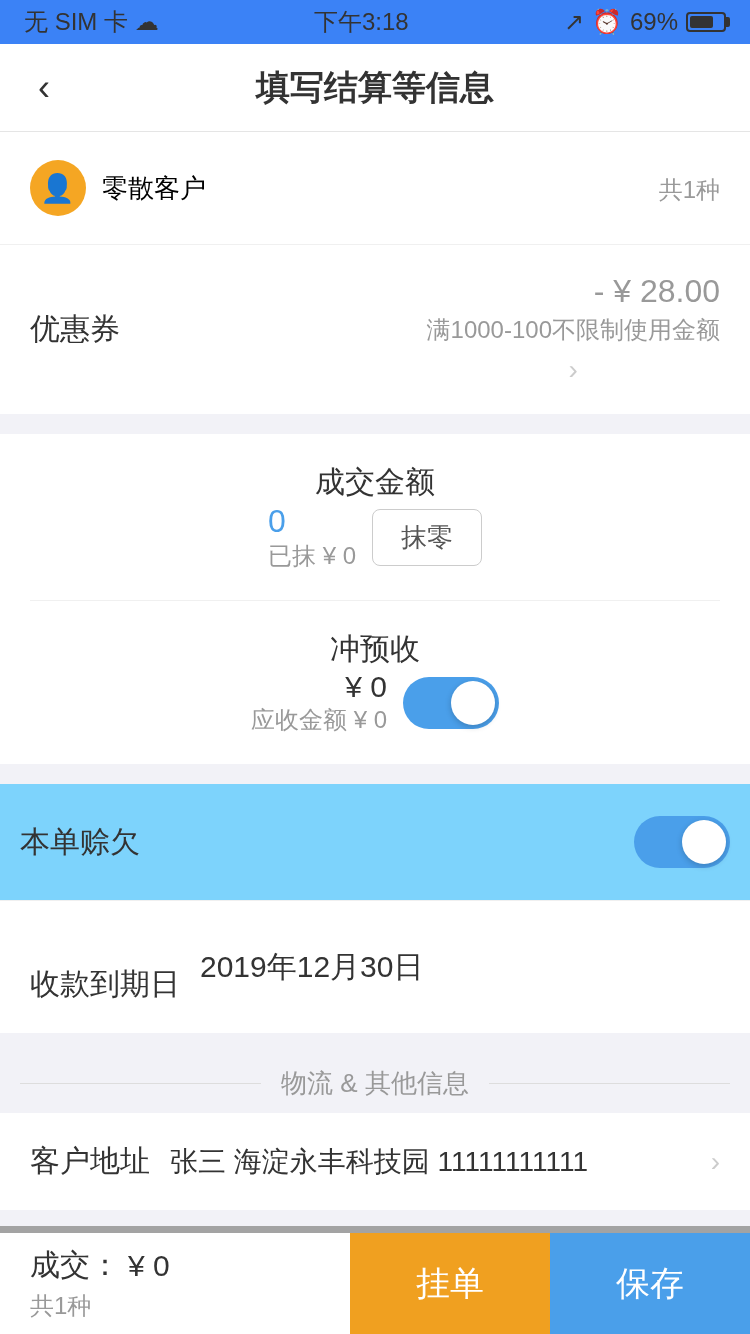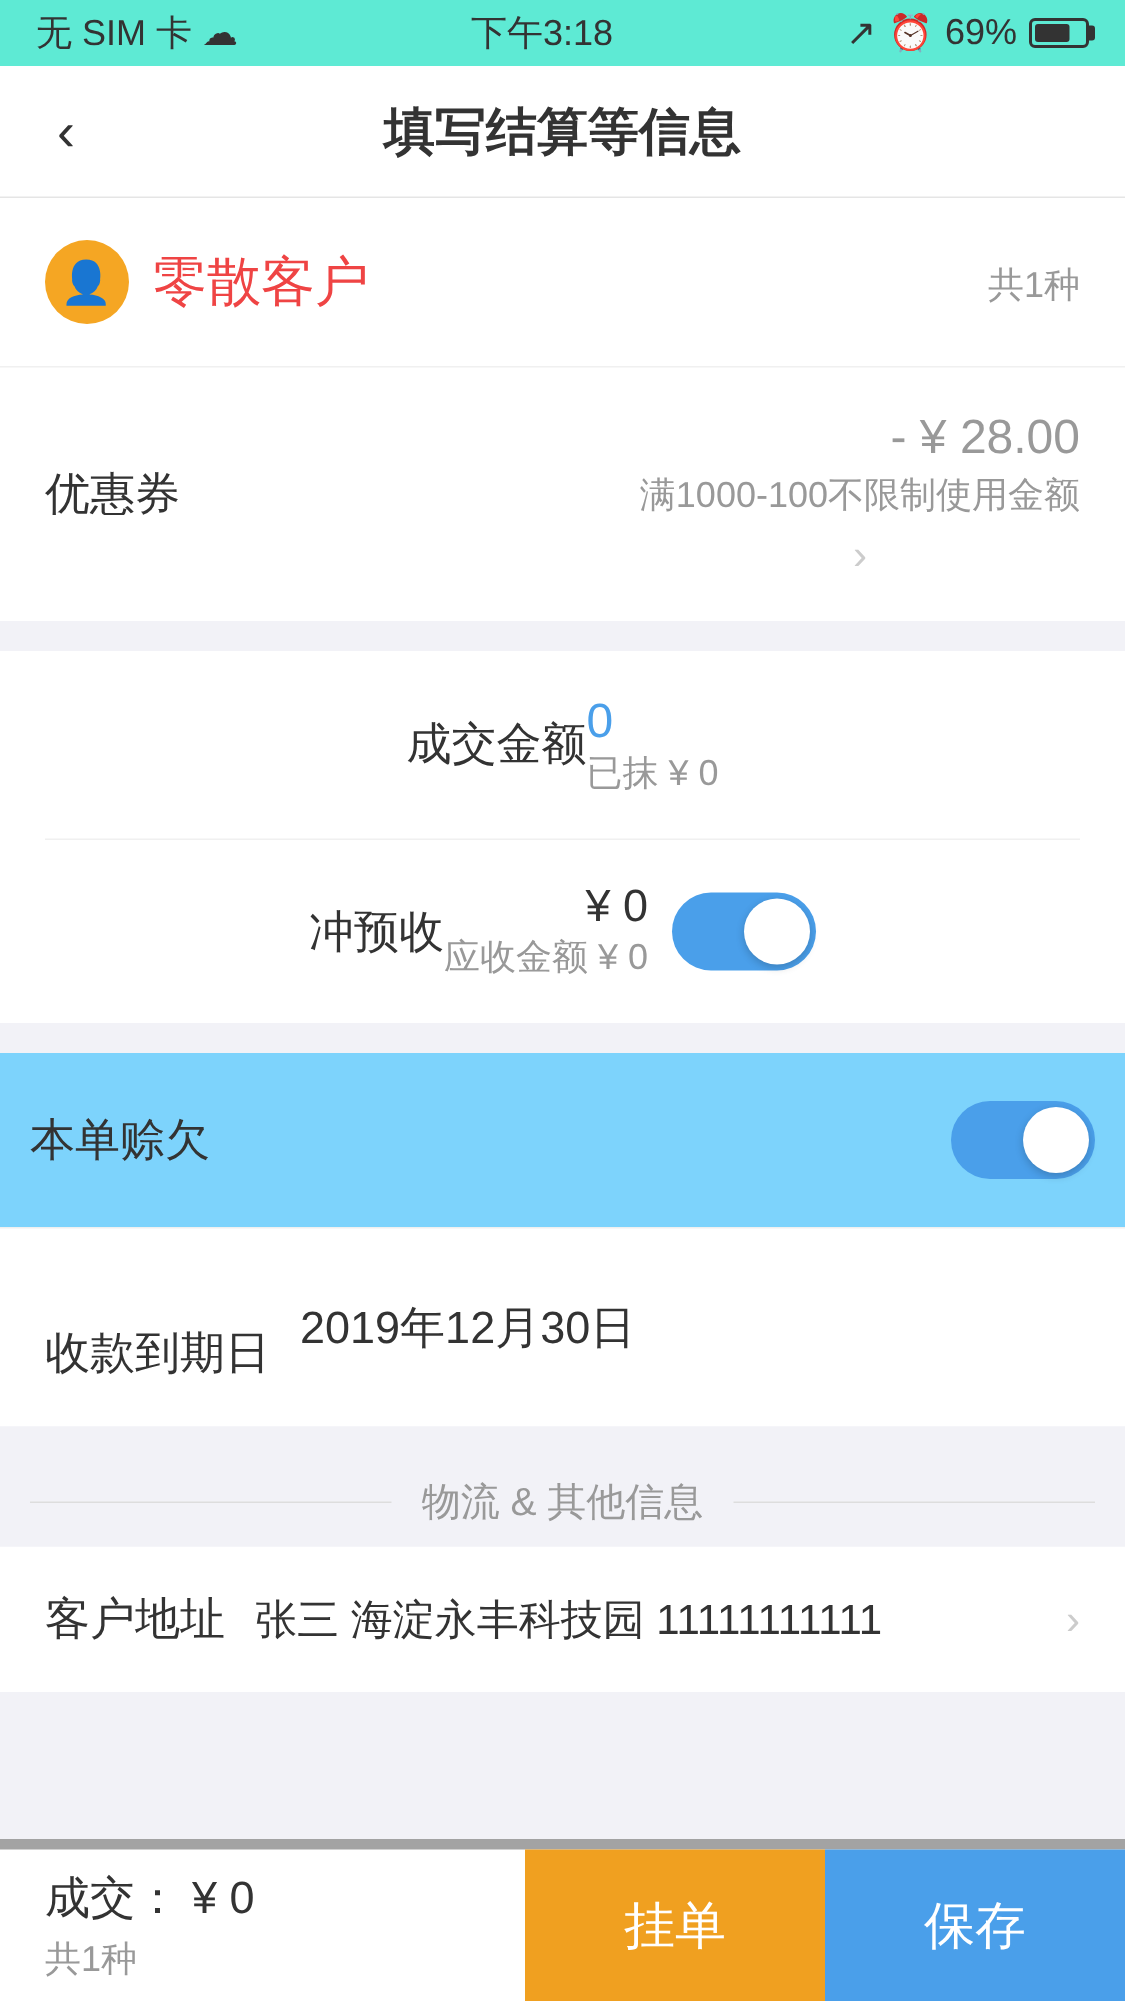--- a/index.html
+++ b/index.html
@@ -12,21 +12,21 @@
       position: relative;
       font-size: 28px;
       color: #333;
     }
 
     
     .status-bar {
       display: flex;
       justify-content: space-between;
       align-items: center;
-      background: #5eead4;
+      background: #3b82f6;
       padding: 0 24px;
       height: 44px;
       font-size: 24px;
       font-weight: 500;
     }
     .status-left { display: flex; align-items: center; gap: 8px; }
     .status-right { display: flex; align-items: center; gap: 8px; }
     .battery-icon {
       display: inline-block;
       width: 40px; height: 20px;
@@ -103,22 +103,22 @@
     }
     .customer-avatar {
       width: 56px; height: 56px;
       border-radius: 50%;
       background: #f5a623;
       display: flex; align-items: center; justify-content: center;
       color: #fff;
       font-size: 28px;
     }
     .customer-name {
-      font-size: 36px;
-      color: #ef4444;
+      font-size: 26px;
+      color: #000000;
     }
     .customer-summary {
       text-align: right;
     }
     .customer-total {
       font-size: 28px;
       color: #333;
     }
     .customer-count {
       font-size: 24px;
@@ -166,20 +166,21 @@
     .form-section {
       background: #fff;
       padding: 0 30px;
     }
     .form-row {
       display: flex;
       align-items: center;
       justify-content: center;
       padding: 28px 0;
       border-bottom: 1px solid #f0f0f0;
+      flex-direction: column;
     }
     .form-row:last-child {
       border-bottom: none;
     }
     .form-label {
       font-size: 30px;
       color: #333;
     }
     .form-right {
       display: flex;
@@ -409,20 +410,21 @@
   <div class="section-divider"></div>
 
   <div class="form-section">
     <div class="form-row">
       <span class="form-label">成交金额</span>
       <div class="form-right">
         <div>
           <div class="amount-value">0</div>
           <div class="amount-sub">已抹  ¥ 0</div>
         </div>
+        <button class="round-btn">抹零</button>
       </div>
     </div>
 
     <div class="form-row">
       <span class="form-label">冲预收</span>
       <div class="form-right">
         <div>
           <div style="text-align:right; font-size:30px; color:#333;">¥ 0</div>
           <div class="amount-sub">应收金额 ¥ 0</div>
         </div>

